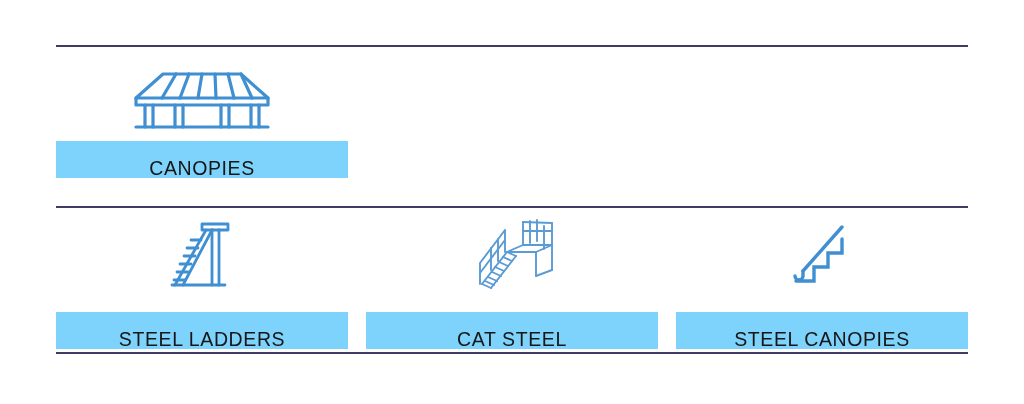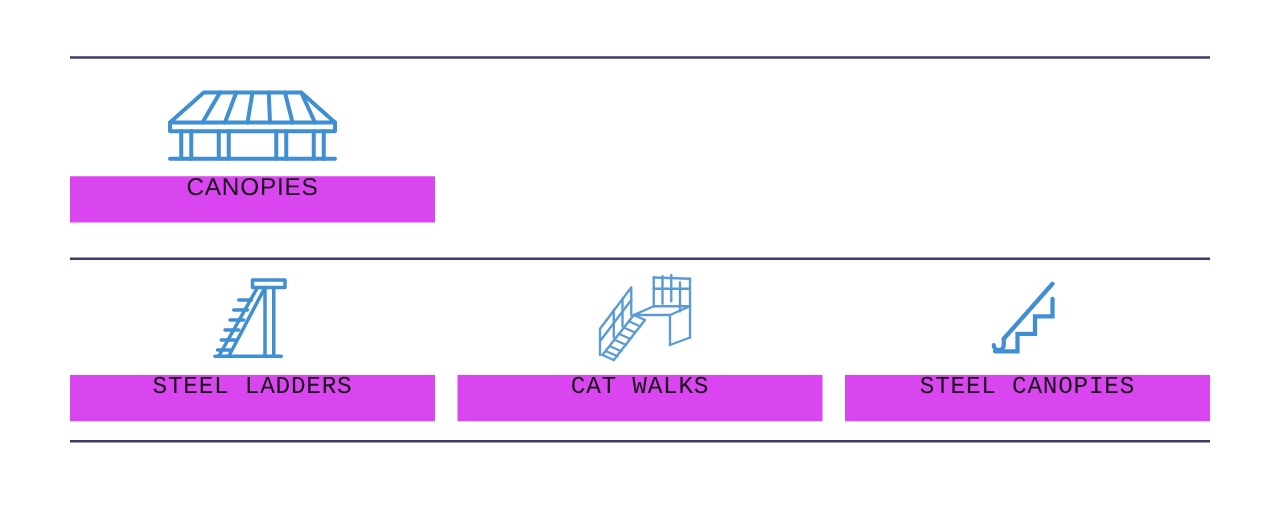--- a/index.html
+++ b/index.html
@@ -56,27 +56,27 @@
     align-items: center;
     justify-content: center;
   }
   .row-2 .icon-wrap { height: 80px; }
 
   .icon-wrap svg { display: block; }
 
   .label-bar {
     width: 292px;
     height: 37px;
-    background: #d946ef;
+    background: #7dd3fc;
     display: flex;
-    align-items: flex-start;
+    align-items: flex-end;
     justify-content: center;
   }
   .row-1 .label-bar { margin-top: 3px; }
-  .row-2 .label-bar { margin-top: 5px; font-family: Liberation Mono, monospace; }
+  .row-2 .label-bar { margin-top: 17px; }
 
   .label-text {
     color: #161616;
     font-size: 19.5px;
     font-weight: 400;
     letter-spacing: 0.6px;
     white-space: nowrap;
     line-height: 1;
   }
 </style>
@@ -159,21 +159,21 @@
 
           <path d="M43 34 L52 38 M39 39 L48 43 M35 44 L44 48 M31 49 L40 53 M28 54 L37 58 M24 59 L33 63 M21 63 L30 67"></path>
 
           <path d="M41 12 L16 45 M41 12 L41 34 M16 45 L16 66"></path>
           <path d="M34 21 L34 43 M27 30 L27 52"></path>
 
           <path d="M41 22 L16 55"></path>
         </svg>
       </div>
       <div class="label-bar">
-        <span class="label-text">CAT WALKS</span>
+        <span class="label-text">CAT STEEL</span>
       </div>
     </div>
 
     <div class="cell">
       <div class="icon-wrap">
         <svg width="64" height="64" viewBox="0 0 64 64" fill="none" stroke="#3f8fd2" stroke-width="3.4" stroke-linejoin="miter" stroke-linecap="round">
 
           <path d="M6 58 L24 58 L24 44 L38 44 L38 30 L52 30 L52 16"></path>
 
           <path d="M52 4 L13 48"></path>

